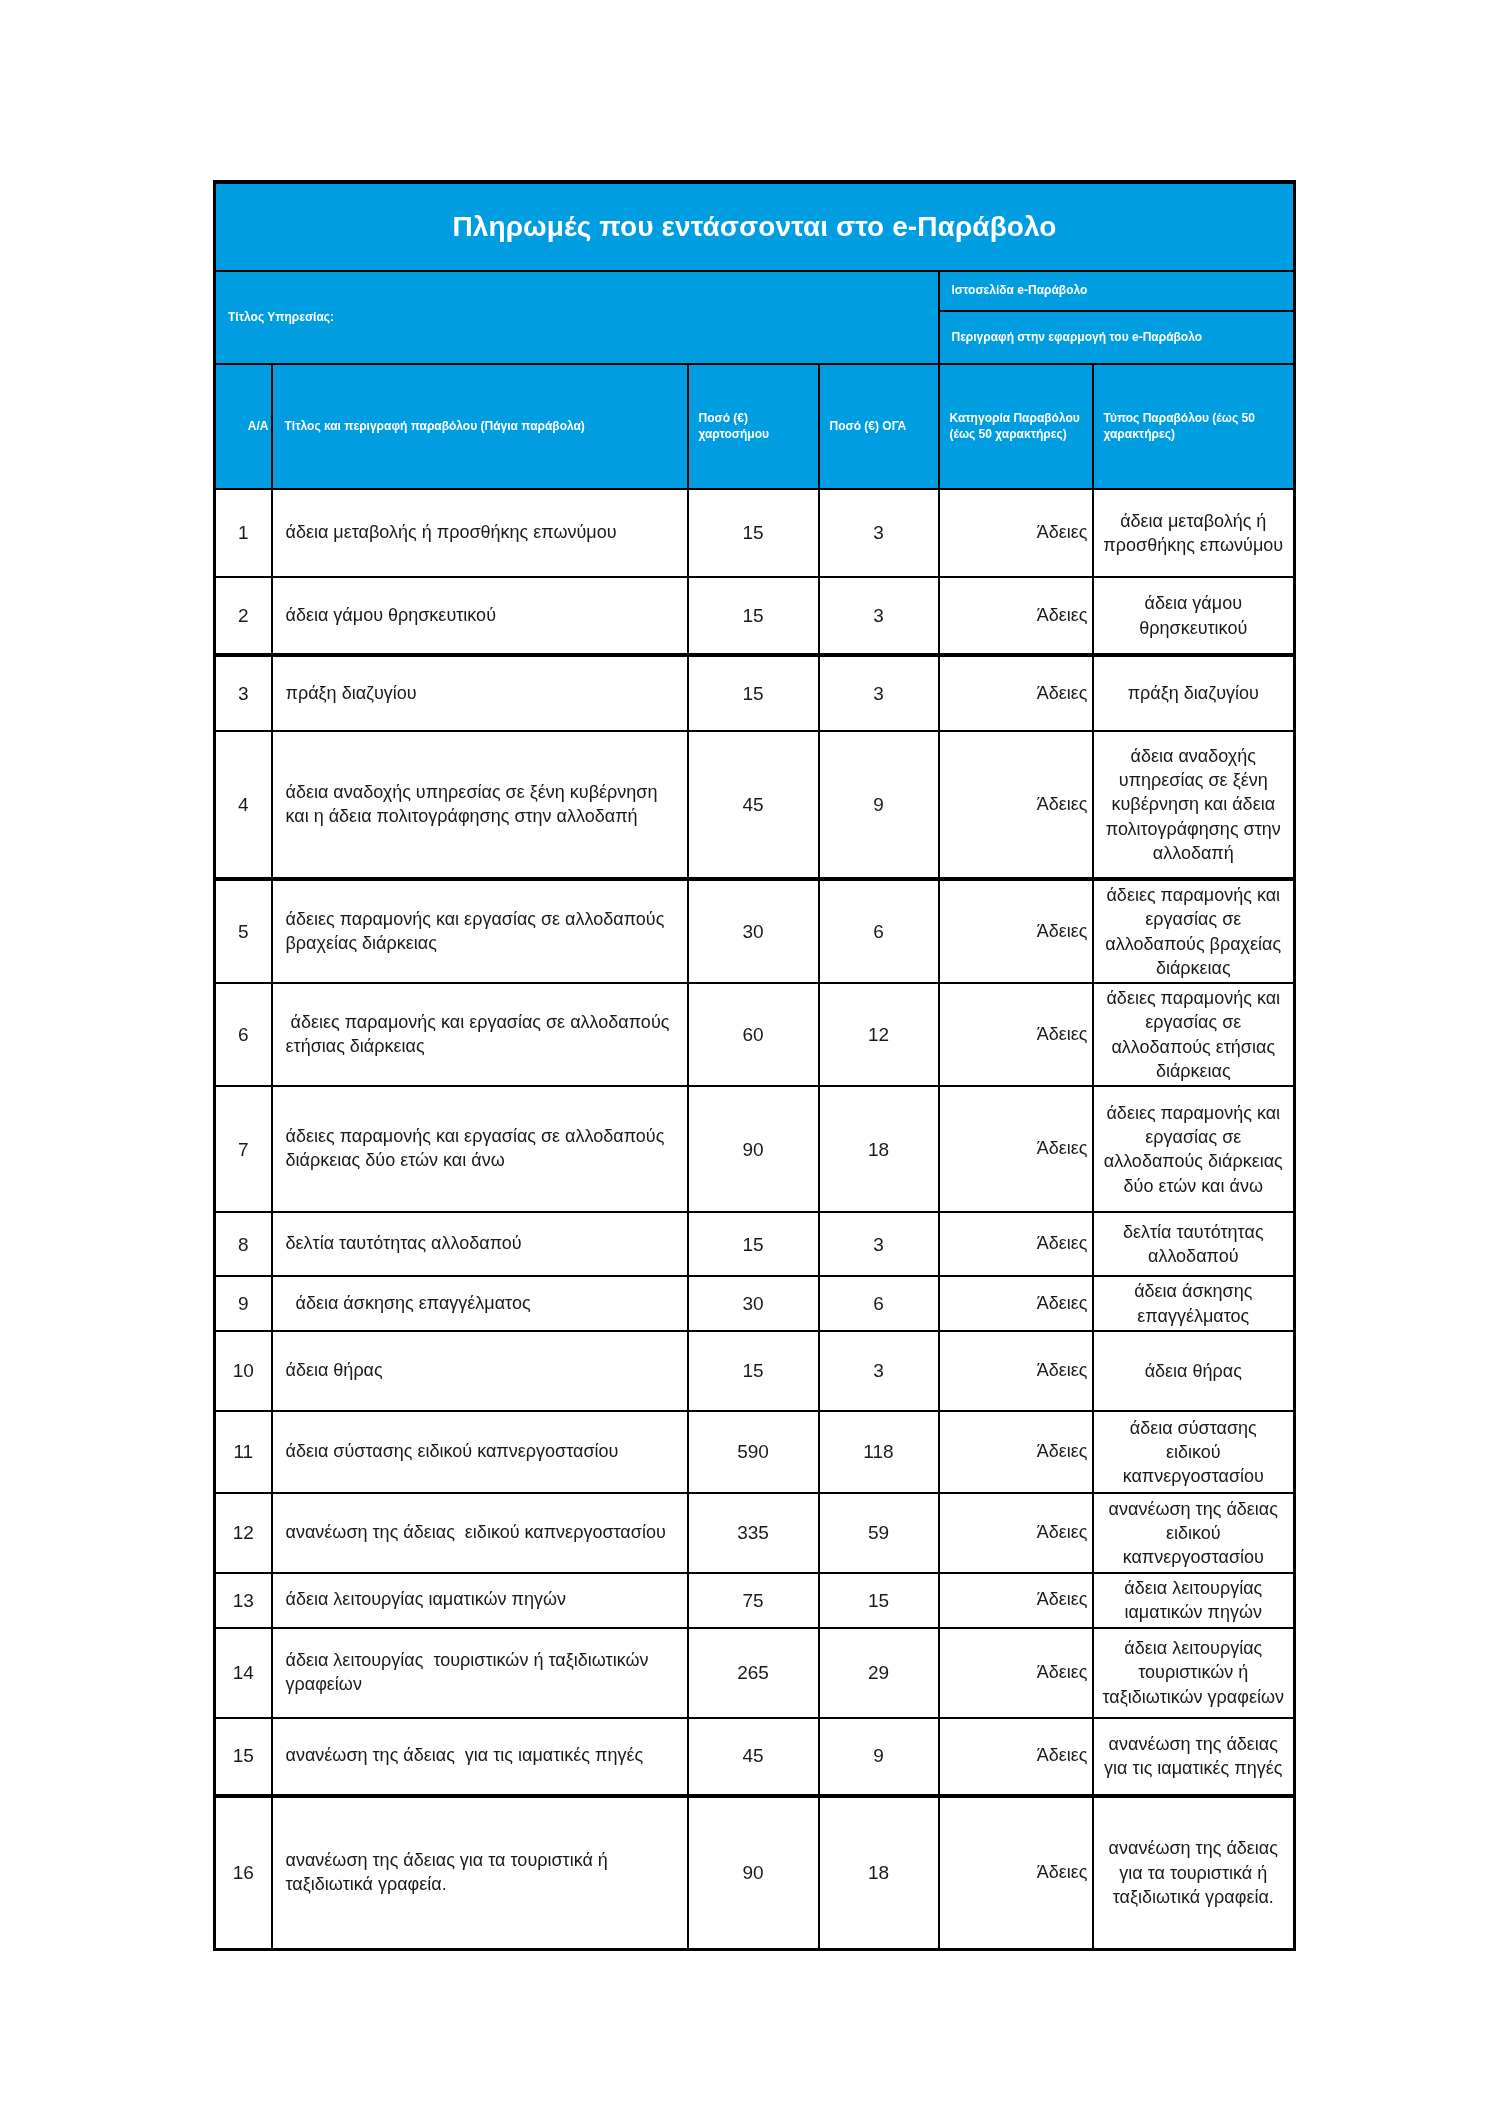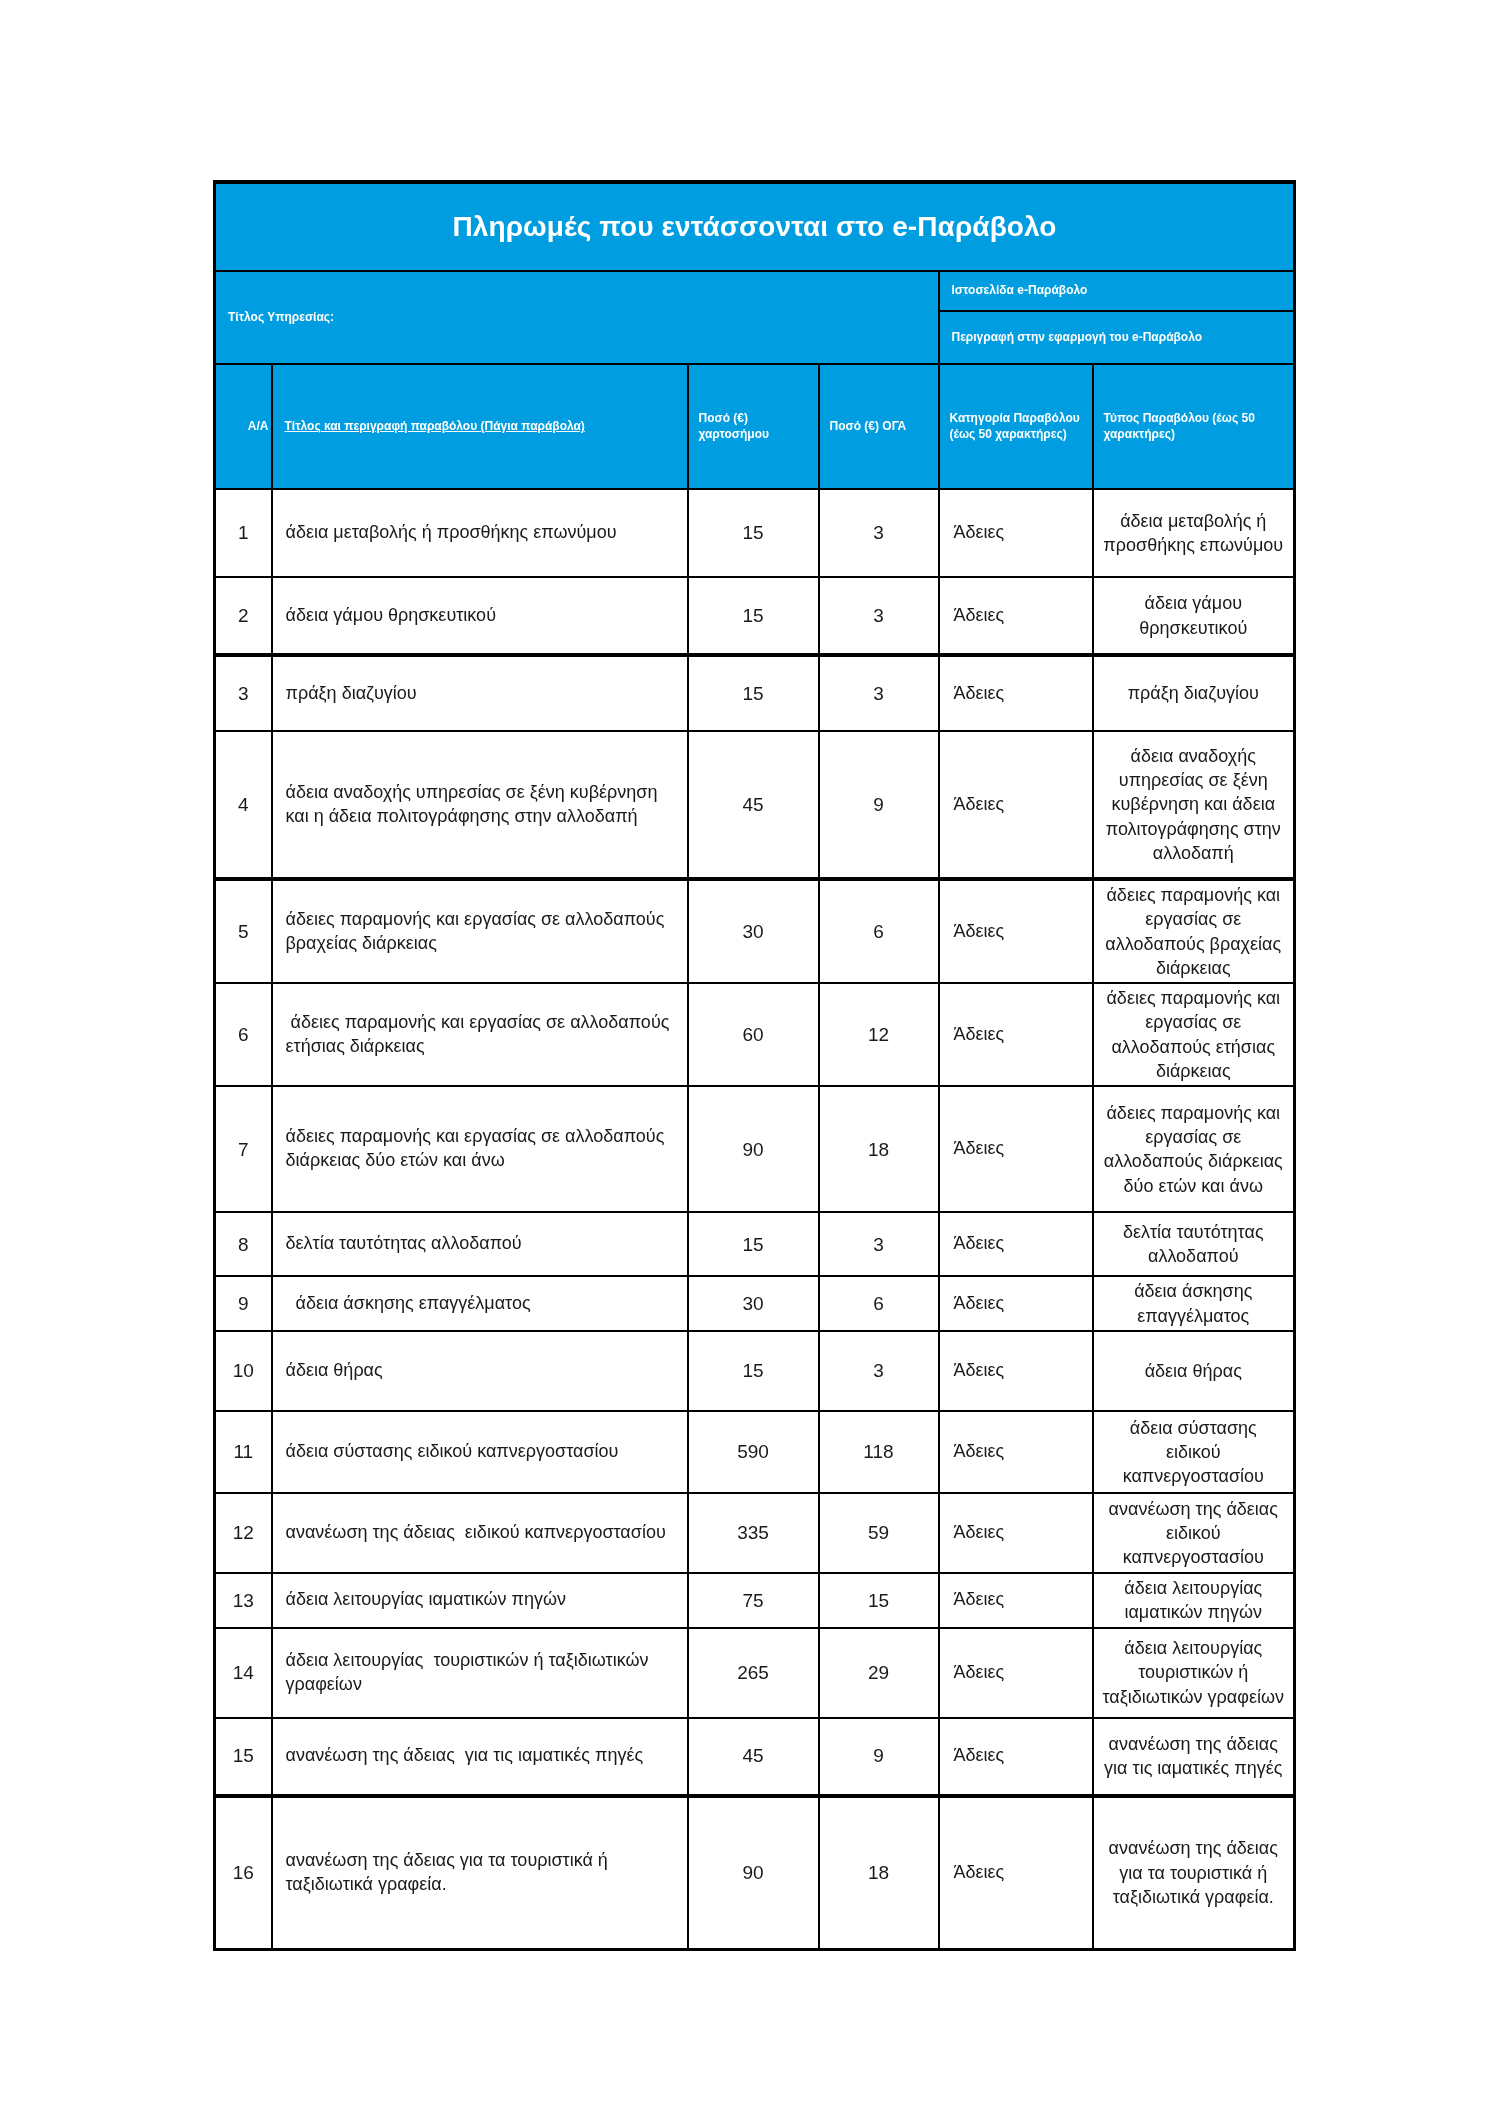--- a/index.html
+++ b/index.html
@@ -51,33 +51,33 @@
     letter-spacing:0.1px;
   }
   tr.hdr-b1{height:40px;}
   tr.hdr-b2{height:53px;}
   th.svc{padding-left:12px;}
   th.web{padding-left:12px;}
   th.desc{padding-left:12px;line-height:1.25;}
   th.desc .narrow{display:inline-block;max-width:252px;}
   tr.hdr-cols{height:125px;}
   th.col-aa{text-align:right;padding:4px 2px;}
-  th.col-title{padding-left:12px;text-decoration:underline;}
+  th.col-title{padding-left:12px;}
   
   tbody td{
     color:var(--body-text);
     font-size:18px;
     line-height:1.33;
     vertical-align:middle;
     background:#ffffff;
   }
   td.aa{text-align:center;font-size:19px;padding:2px 2px;}
   td.title{text-align:left;padding:4px 8px 4px 13px;white-space:pre-wrap;}
   td.num{text-align:center;font-size:19px;padding:2px 4px;}
-  td.cat{text-align:left;padding:2px 14px;}
+  td.cat{text-align:right;padding:2px 4px;}
   td.type{text-align:center;padding:2px 8px;white-space:pre-wrap;line-height:1.35;}
   tr.thick td{border-top-width:4px;}
 </style>
 </head>
 <body>
 
 <div class="page">
   <table class="paravolo">
     <colgroup>
       <col style="width:57px">

